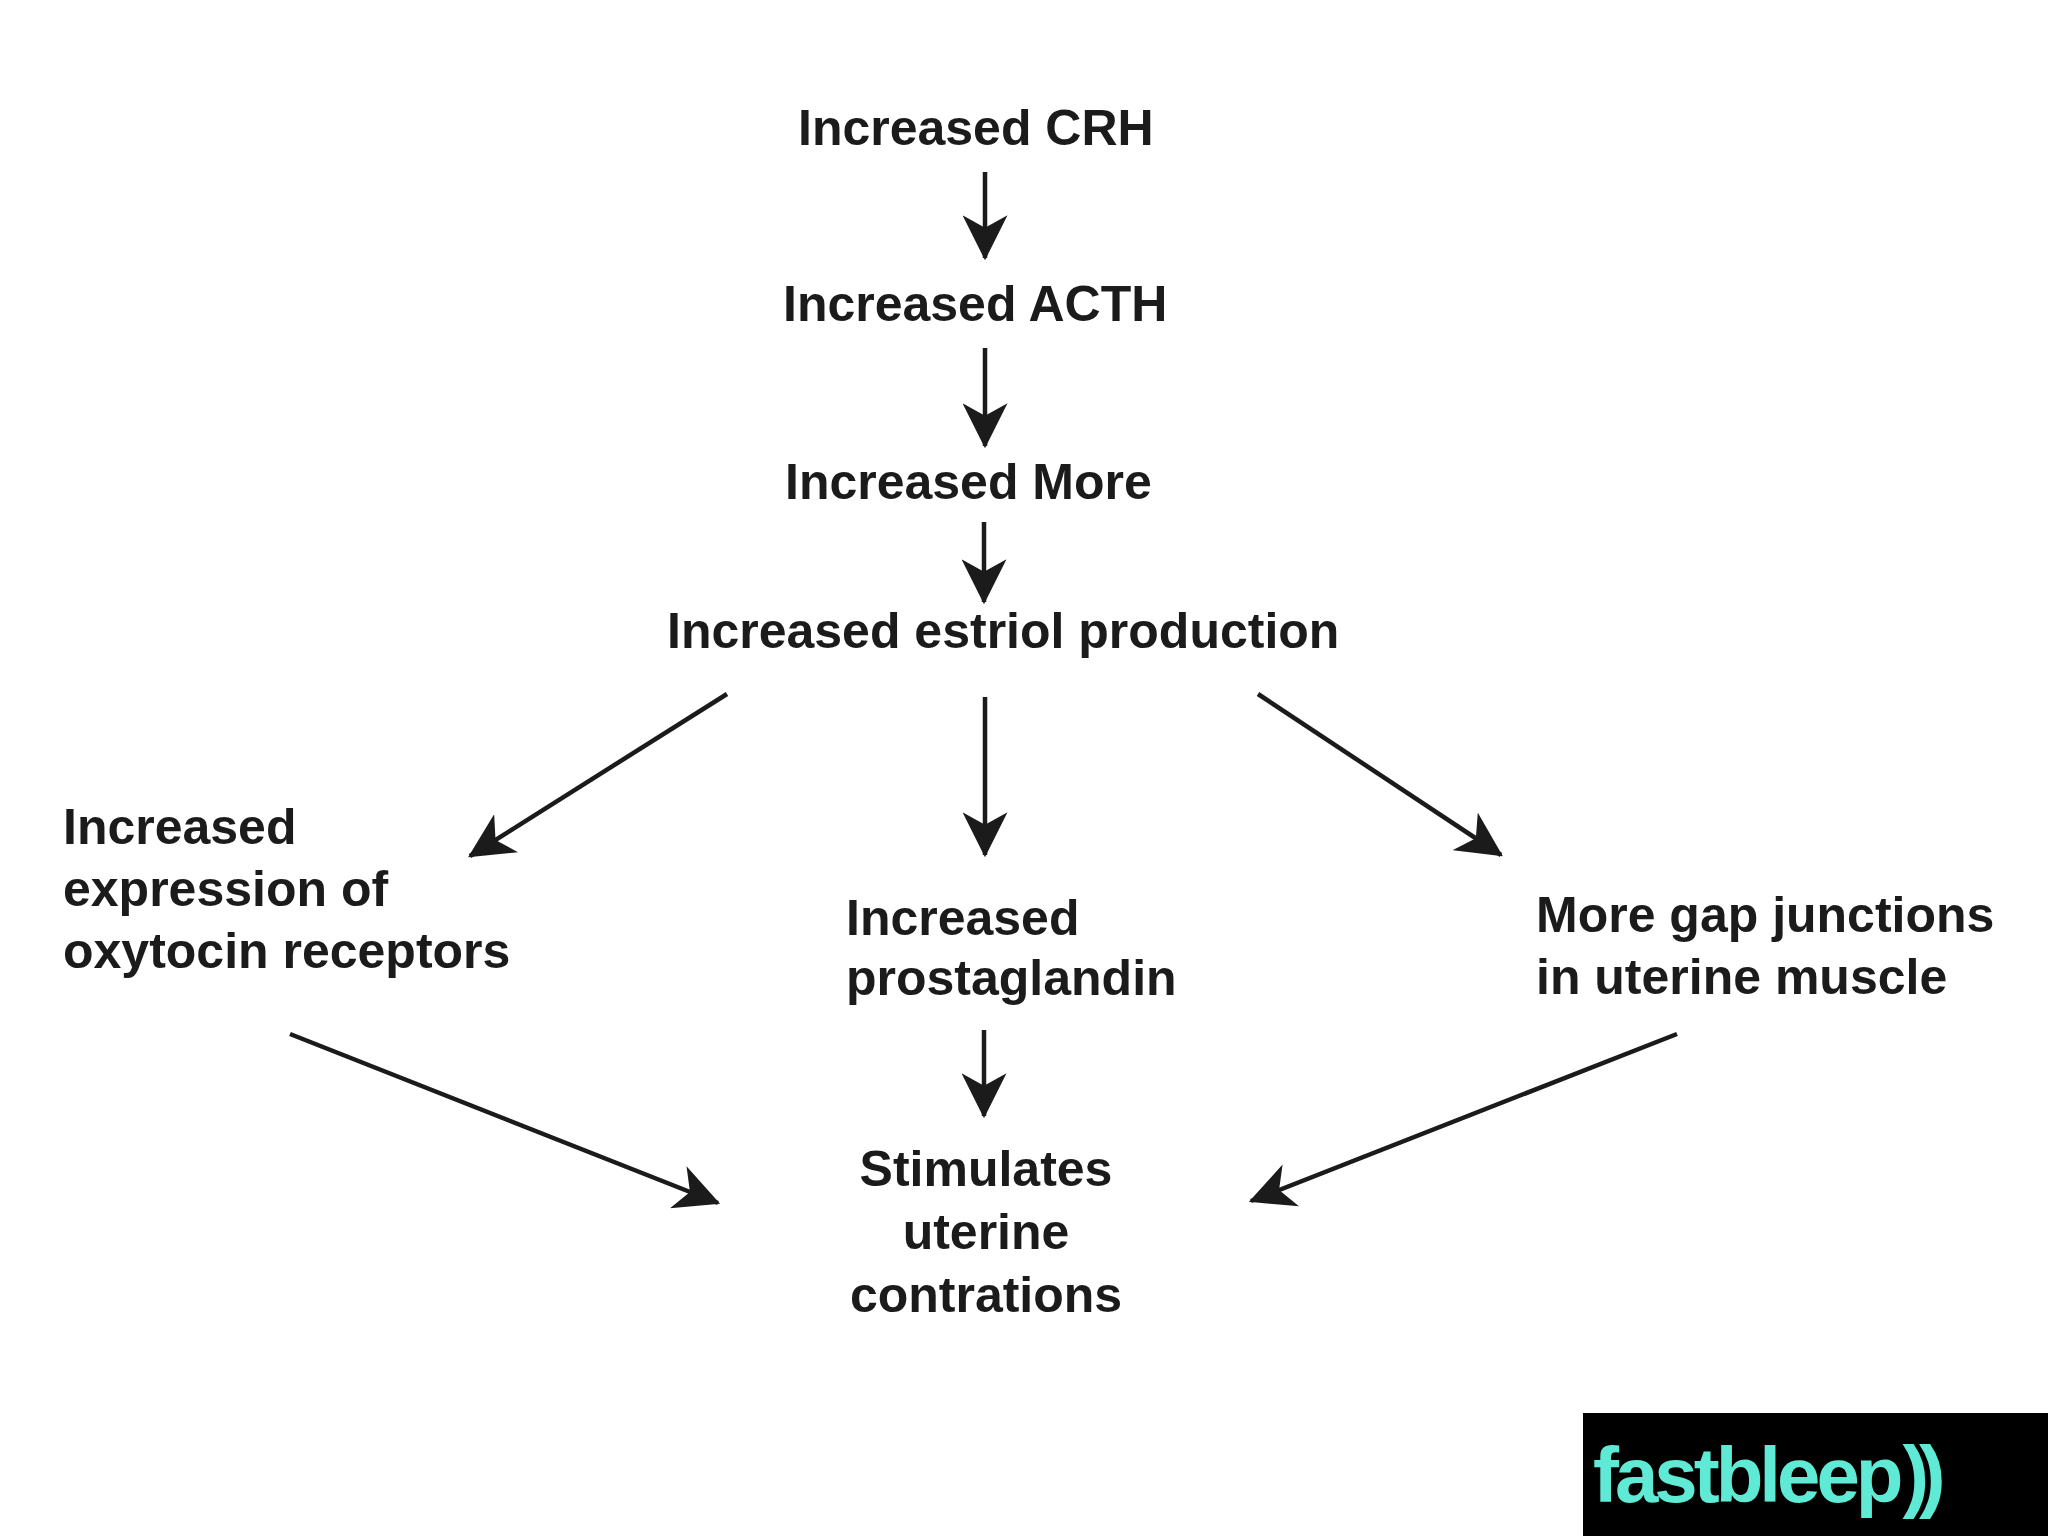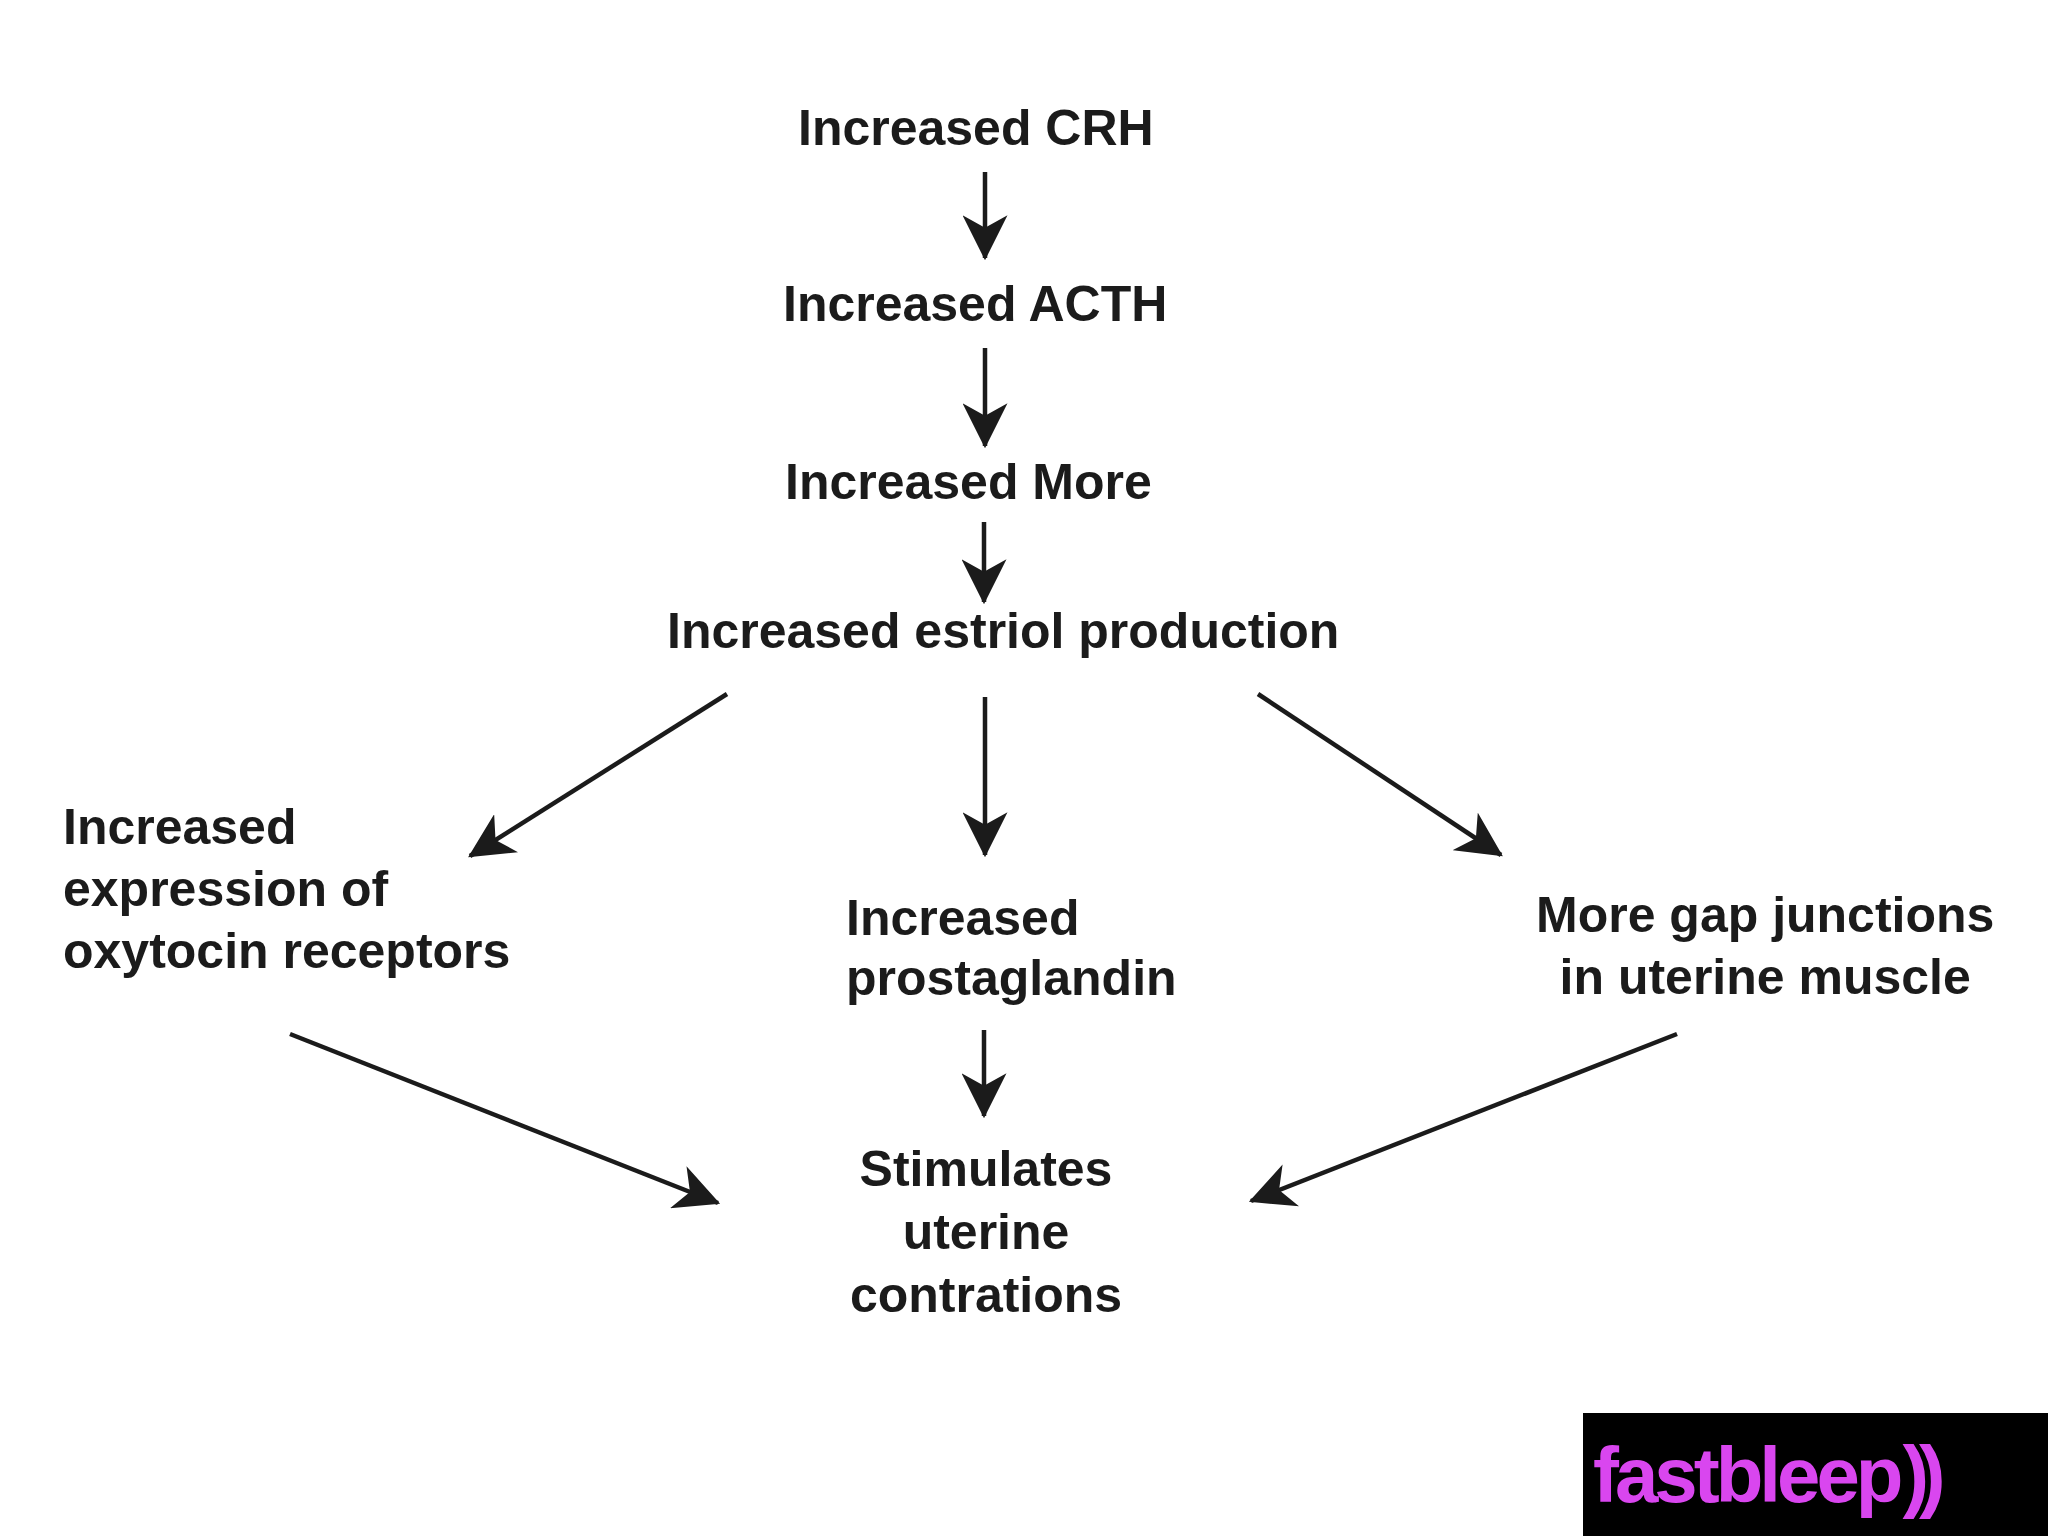--- a/index.html
+++ b/index.html
@@ -20,21 +20,21 @@
     font-weight:bold;
   }
   .node.center{text-align:center;}
   .arrows{position:absolute;left:0;top:0;width:2048px;height:1536px;}
   .arrows line{stroke:#1b1b1b;stroke-width:4.5;}
   .logo{
     position:absolute;
     left:1583px;top:1413px;
     width:465px;height:123px;
     background:#000000;
-    color:#d946ef;
+    color:#5eead4;
     display:flex;align-items:center;
     padding-left:10px;
     box-sizing:border-box;
     overflow:hidden;
   }
   .logo .brand{
     font-weight:bold;
     font-size:78px;
     letter-spacing:-4px;
     line-height:1;
@@ -77,21 +77,21 @@
 
   <div class="node" style="left:667px;top:601px;white-space:nowrap;">Increased estriol production</div>
 
   <div class="node" style="left:63px;top:796px;line-height:62px;">Increased
 expression of
 oxytocin receptors</div>
 
   <div class="node" style="left:846px;top:888px;line-height:60px;">Increased
 prostaglandin</div>
 
-  <div class="node" style="left:1536px;top:884px;line-height:62px;text-align:center;">More gap junctions
+  <div class="node" style="left:1536px;top:884px;line-height:62px;">More gap junctions
 in uterine muscle</div>
 
   <div class="node center" style="left:774px;top:1138px;width:424px;line-height:63px;">Stimulates uterine
 contrations</div>
 
   <div class="logo">
     <span class="brand">fastbleep</span>
     <span class="waves">))</span>
   </div>
 

